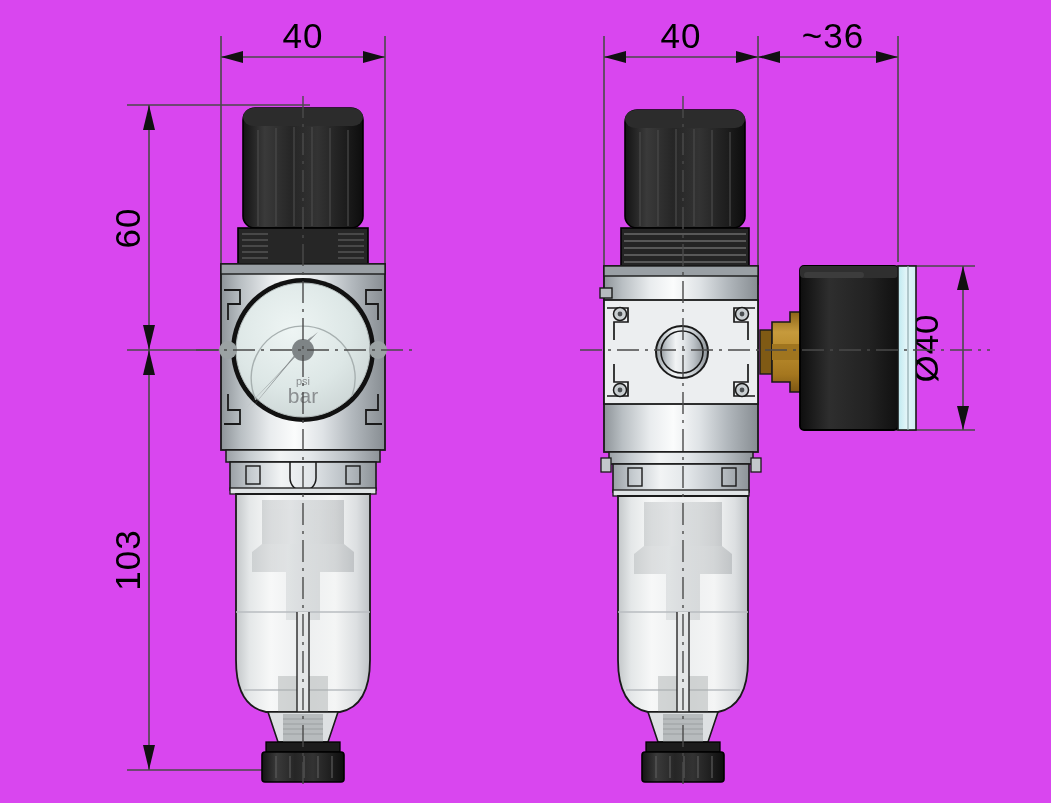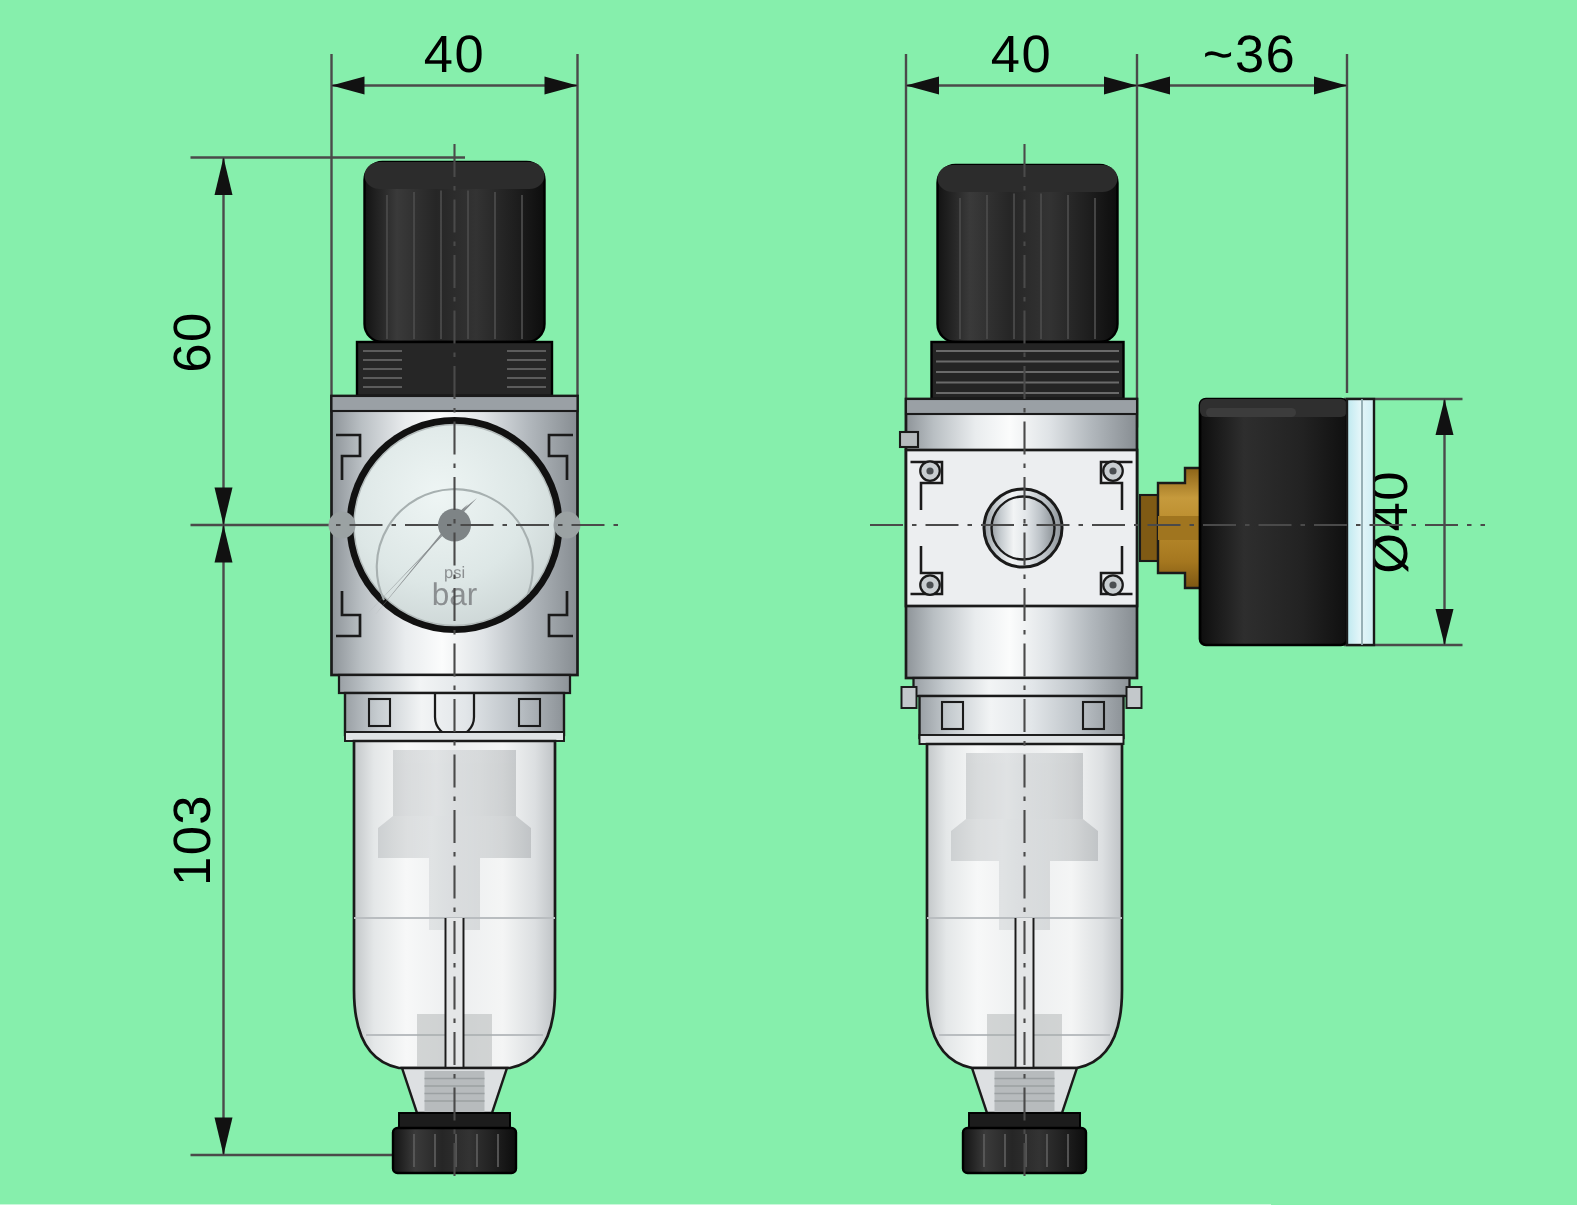--- a/index.html
+++ b/index.html
@@ -1,18 +1,18 @@
 <!DOCTYPE html>
 <html><head>
 <meta charset="utf-8">
 <style>
   html,body{margin:0;padding:0;background:#ffffff;}
   body{width:1051px;height:803px;overflow:hidden;
        font-family:"Liberation Sans", sans-serif;}
-  #stage{position:relative;width:1051px;height:803px;background:#86efac;}
+  #stage{position:relative;width:1051px;height:803px;background:#d946ef;}
   svg{display:block;}
   .dimtext{font-family:"Liberation Sans", sans-serif;font-weight:400;
            fill:#000;font-size:35px;letter-spacing:1px;}
   .gaugetext{font-family:"Liberation Sans", sans-serif;fill:#8b8f91;}
 </style>
 </head>
 <body>
 
 <div id="stage">
 <svg width="1051" height="803" viewBox="0 0 1051 803">

